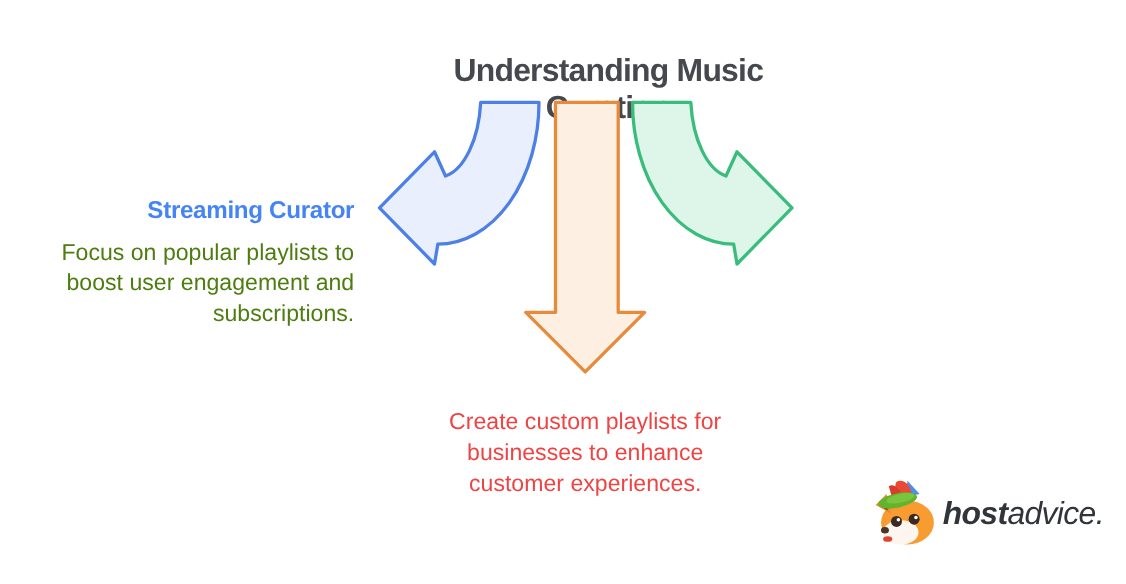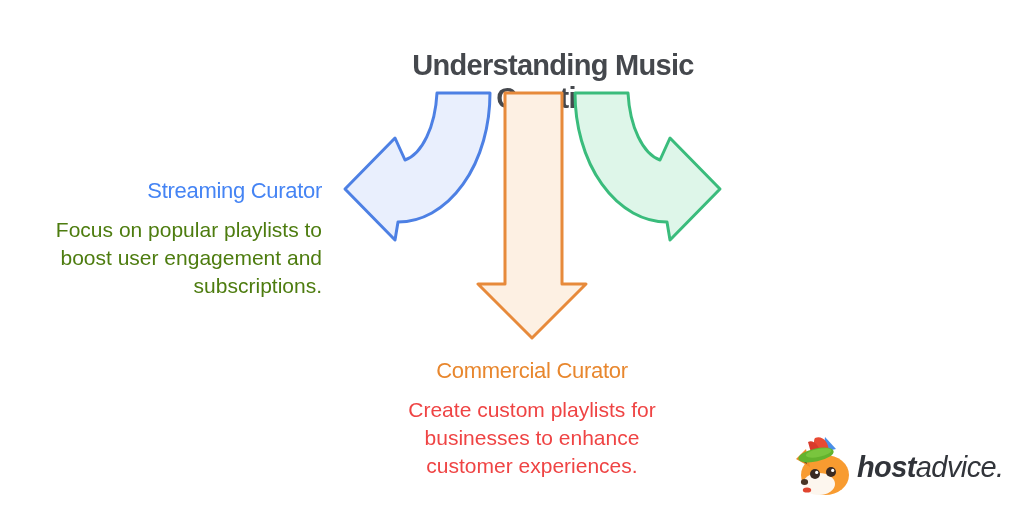--- a/index.html
+++ b/index.html
@@ -17,21 +17,21 @@
     text-align: center;
     font-size: 29px;
     font-weight: bold;
     letter-spacing: -0.7px;
     color: #45484d;
   }
   .arrows-svg { position: absolute; left: 0; top: 0; }
   .block { position: absolute; }
   .block .label {
     font-size: 22px;
-    font-weight: normal;
+    font-weight: bold;
     letter-spacing: -0.3px;
     line-height: 26px;
   }
   .block .desc {
     margin-top: 12px;
     font-size: 21px;
     line-height: 28px;
     color: #54585d;
     white-space: pre-line;
   }
@@ -72,21 +72,20 @@
 
   <div class="block block-left">
     <div class="label" style="color: rgb(69, 132, 244);">Streaming Curator</div>
     <div class="desc" style="color: #4d7c0f;">Focus on popular playlists to
 boost user engagement and
 subscriptions.</div>
   </div>
 
 
   <div class="block block-bottom">
-    <div class="label" style="color: rgb(232, 135, 46);">Commercial Curator</div>
     <div class="desc" style="color: #ef4444;">Create custom playlists for
 businesses to enhance
 customer experiences.</div>
   </div>
 
   <div class="logo">
     <svg width="60" height="62" viewBox="0 0 60 62">
 
       <path d="M30,1 L41,13 L28,16 Z" fill="#4a8fe8"></path>
 

